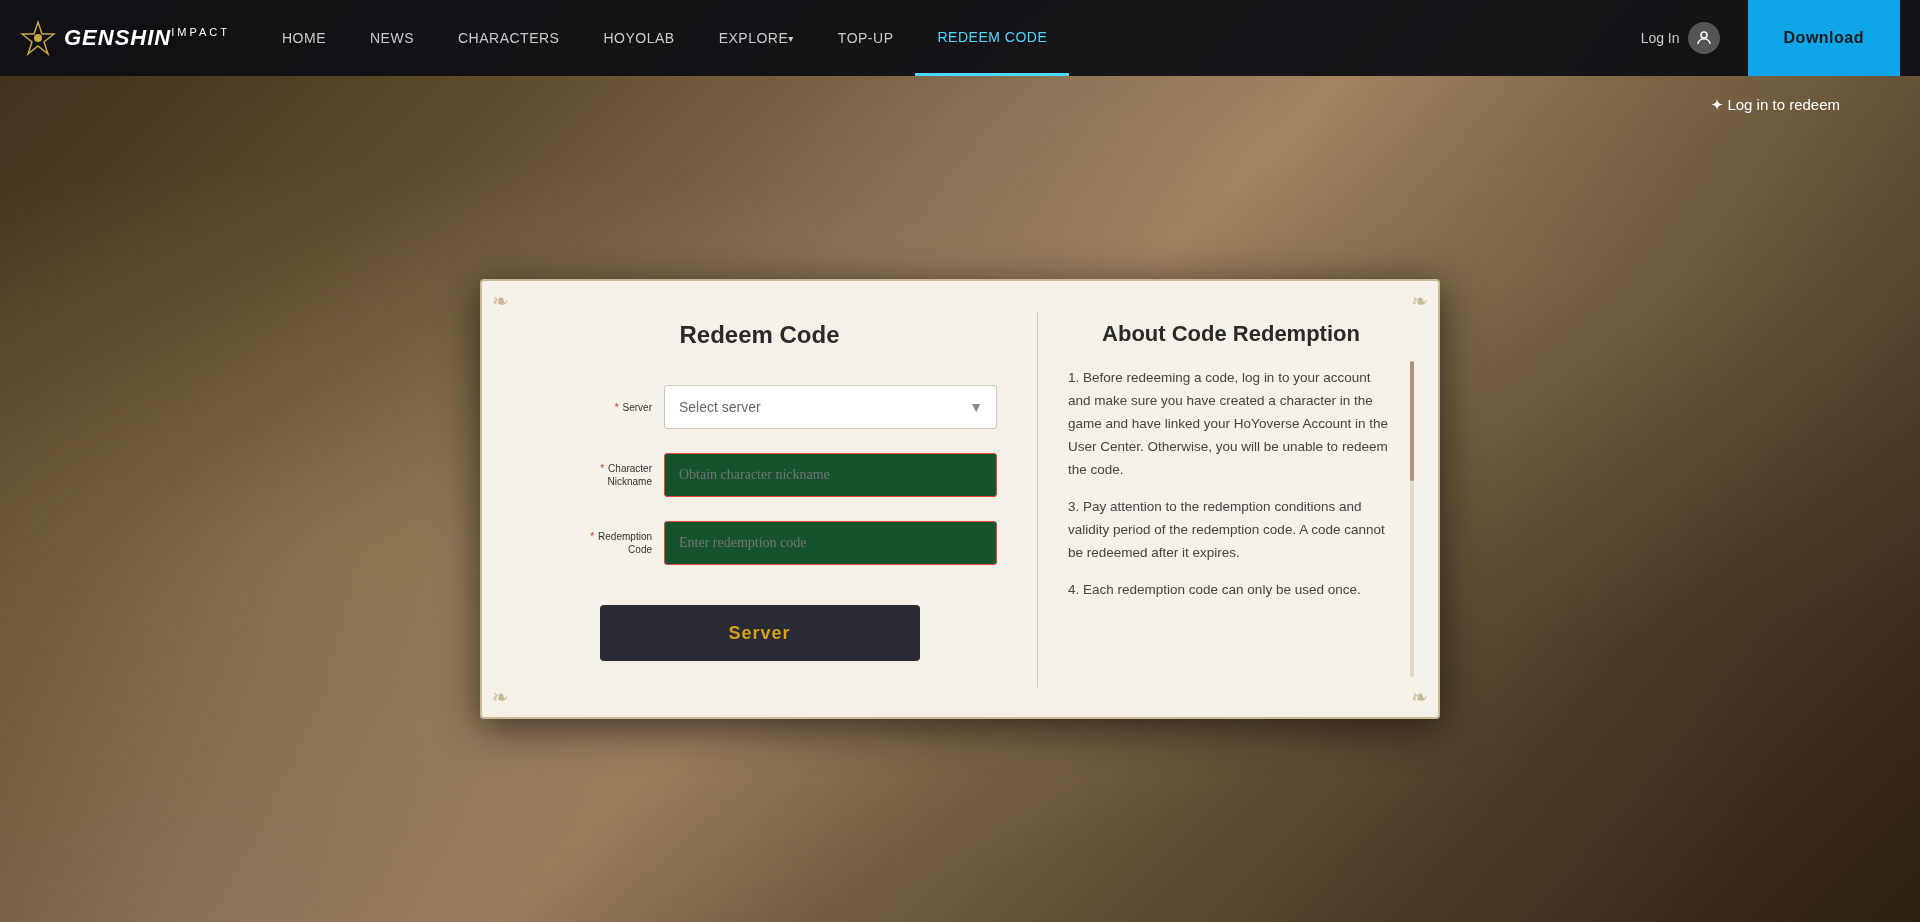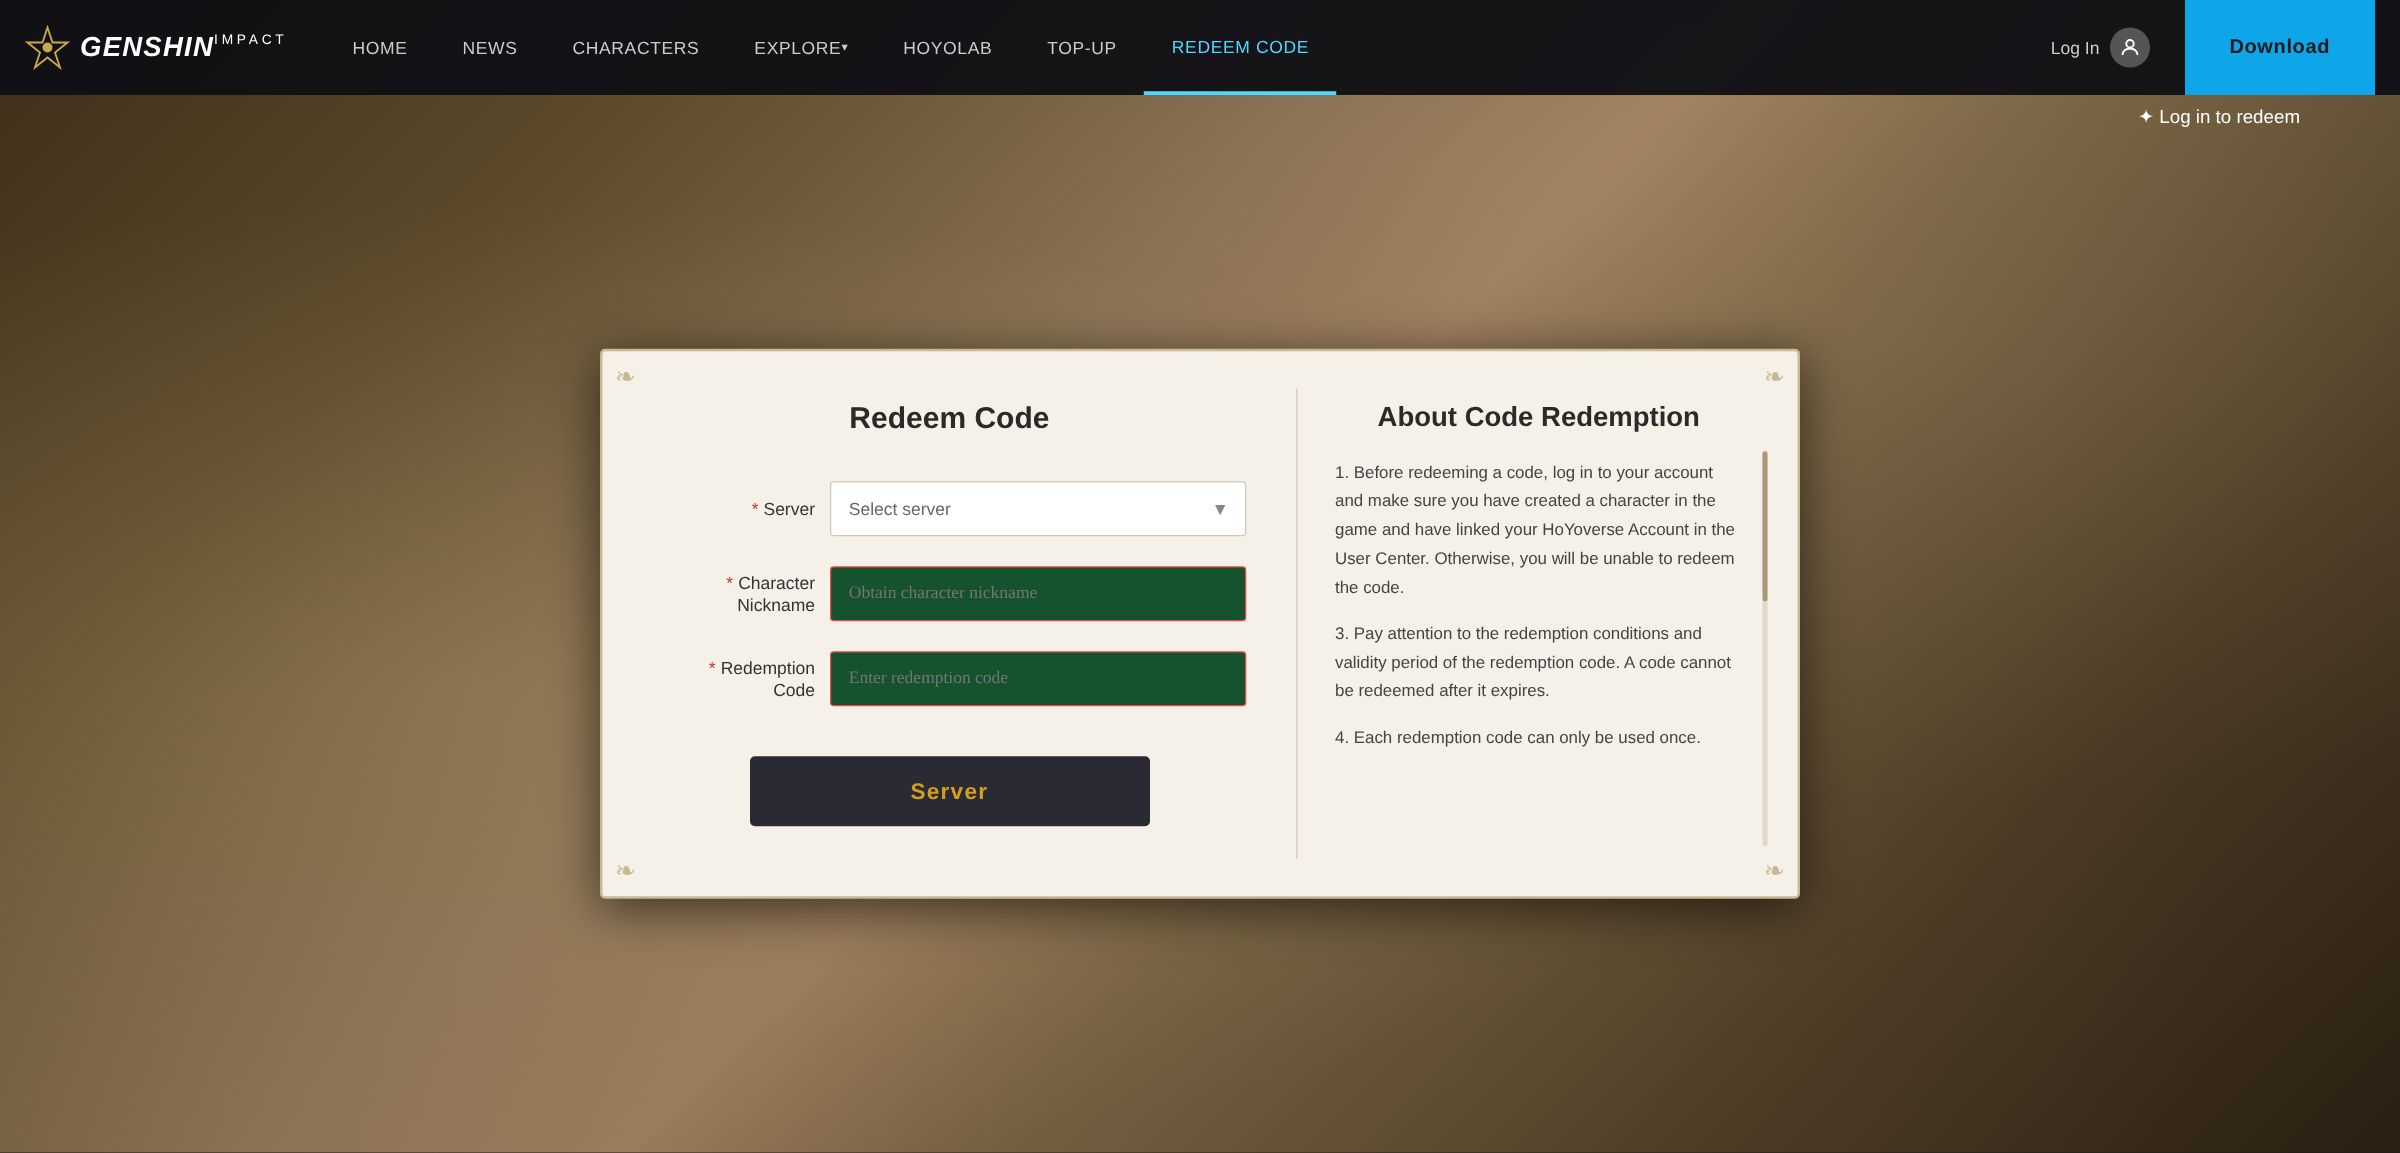--- a/index.html
+++ b/index.html
@@ -165,21 +165,21 @@
       width: 100%;
       height: calc(922px - 76px);
       display: flex;
       align-items: center;
       justify-content: center;
     }
 
     
     .login-to-redeem {
       position: absolute;
-      top: 8px;
+      top: 20px;
       right: 80px;
       color: #ffffff;
       font-size: 15px;
       display: flex;
       align-items: center;
       gap: 6px;
       cursor: pointer;
     }
 
     
@@ -251,21 +251,21 @@
       width: 100%;
       display: flex;
       align-items: center;
       margin-bottom: 24px;
       gap: 12px;
     }
 
     .form-label {
       width: 130px;
       text-align: right;
-      font-size: 14px;
+      font-size: 10px;
       color: #333;
       flex-shrink: 0;
       line-height: 1.3;
     }
 
     .form-label .required {
       color: #c0392b;
       margin-right: 4px;
     }
 
@@ -421,22 +421,22 @@
     <div class="logo-text">
       <span class="logo-main">GENSHIN</span>
       <span class="logo-sub">IMPACT</span>
     </div>
   </div>
 
   <div class="nav-links">
     <a class="nav-item">HOME</a>
     <a class="nav-item">NEWS</a>
     <a class="nav-item">CHARACTERS</a>
+    <a class="nav-item">HoYoLAB</a>
     <a class="nav-item has-arrow">EXPLORE</a>
-    <a class="nav-item">HoYoLAB</a>
     <a class="nav-item">TOP-UP</a>
     <a class="nav-item active">REDEEM CODE</a>
   </div>
 
   <div class="nav-right">
     <button class="login-btn">
       <span>Log In</span>
       <div class="login-icon">
         <svg width="18" height="18" viewBox="0 0 24 24" fill="none" stroke="#fff" stroke-width="2">
           <circle cx="12" cy="8" r="4"></circle>

